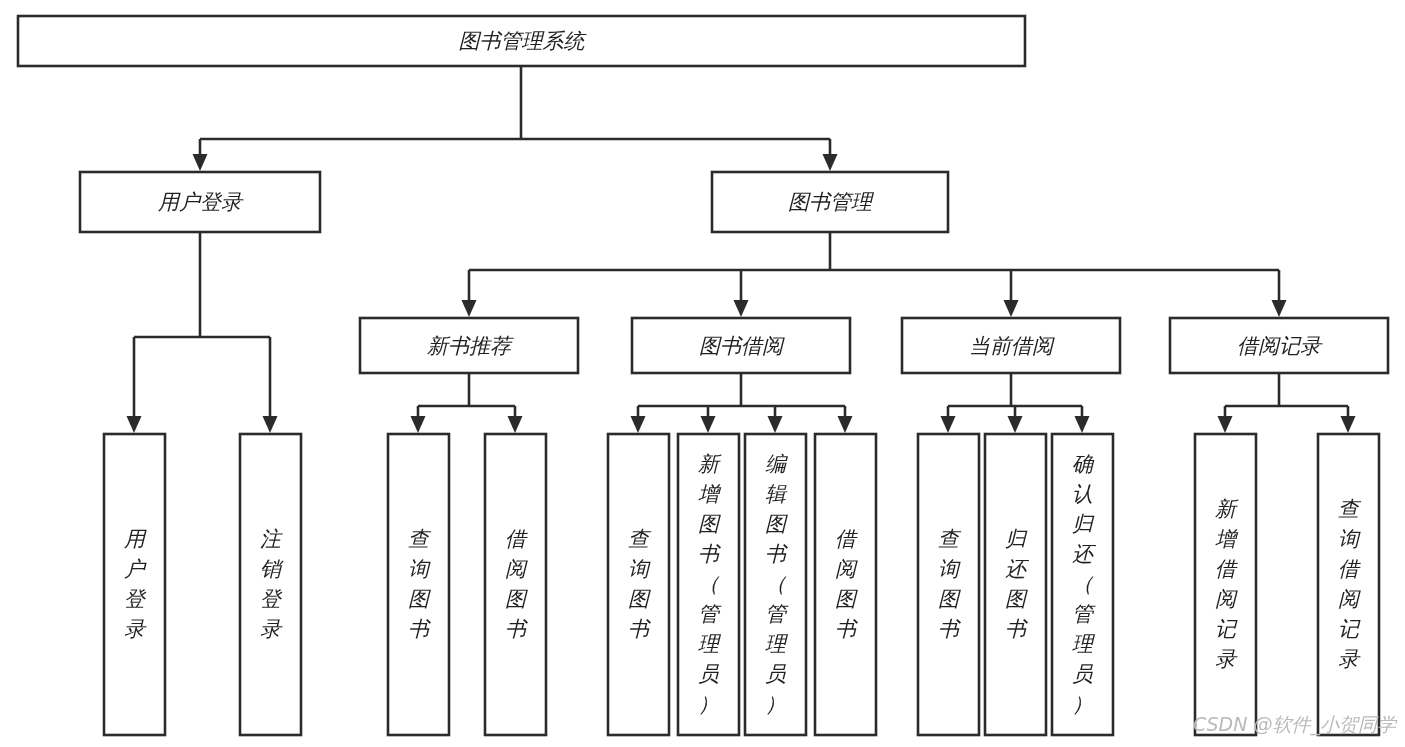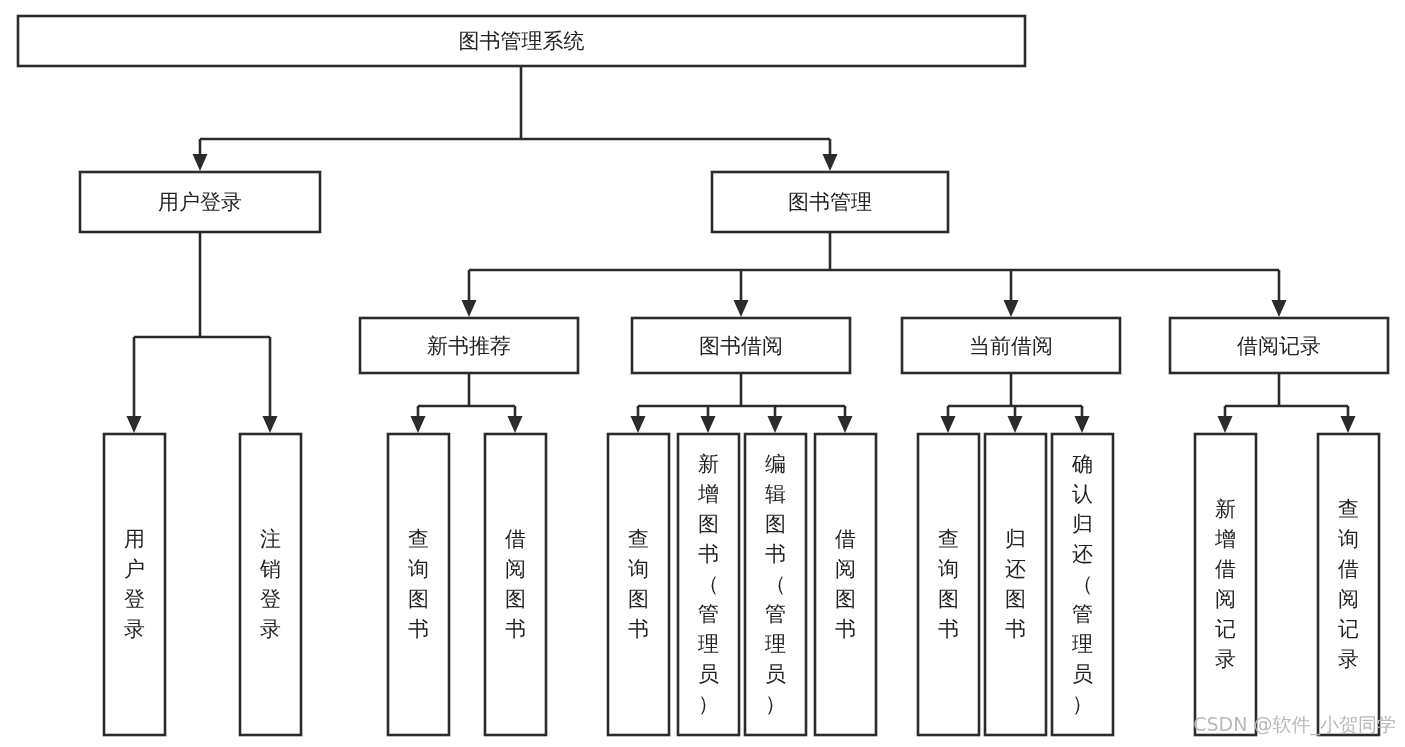--- a/index.html
+++ b/index.html
@@ -12,20 +12,21 @@
     width: 1405px;
     height: 747px;
     font-family: "DejaVu Sans", "Liberation Sans", sans-serif;
     overflow: hidden;
   }
   #diagram-root {
     position: relative;
     width: 1405px;
     height: 747px;
     background: #ffffff;
+    font-style: italic;
   }
   svg#tree-svg {
     display: block;
     width: 1405px;
     height: 747px;
   }
   .node-rect {
     fill: #ffffff;
     stroke: #2b2b2b;
     stroke-width: 2.6;

